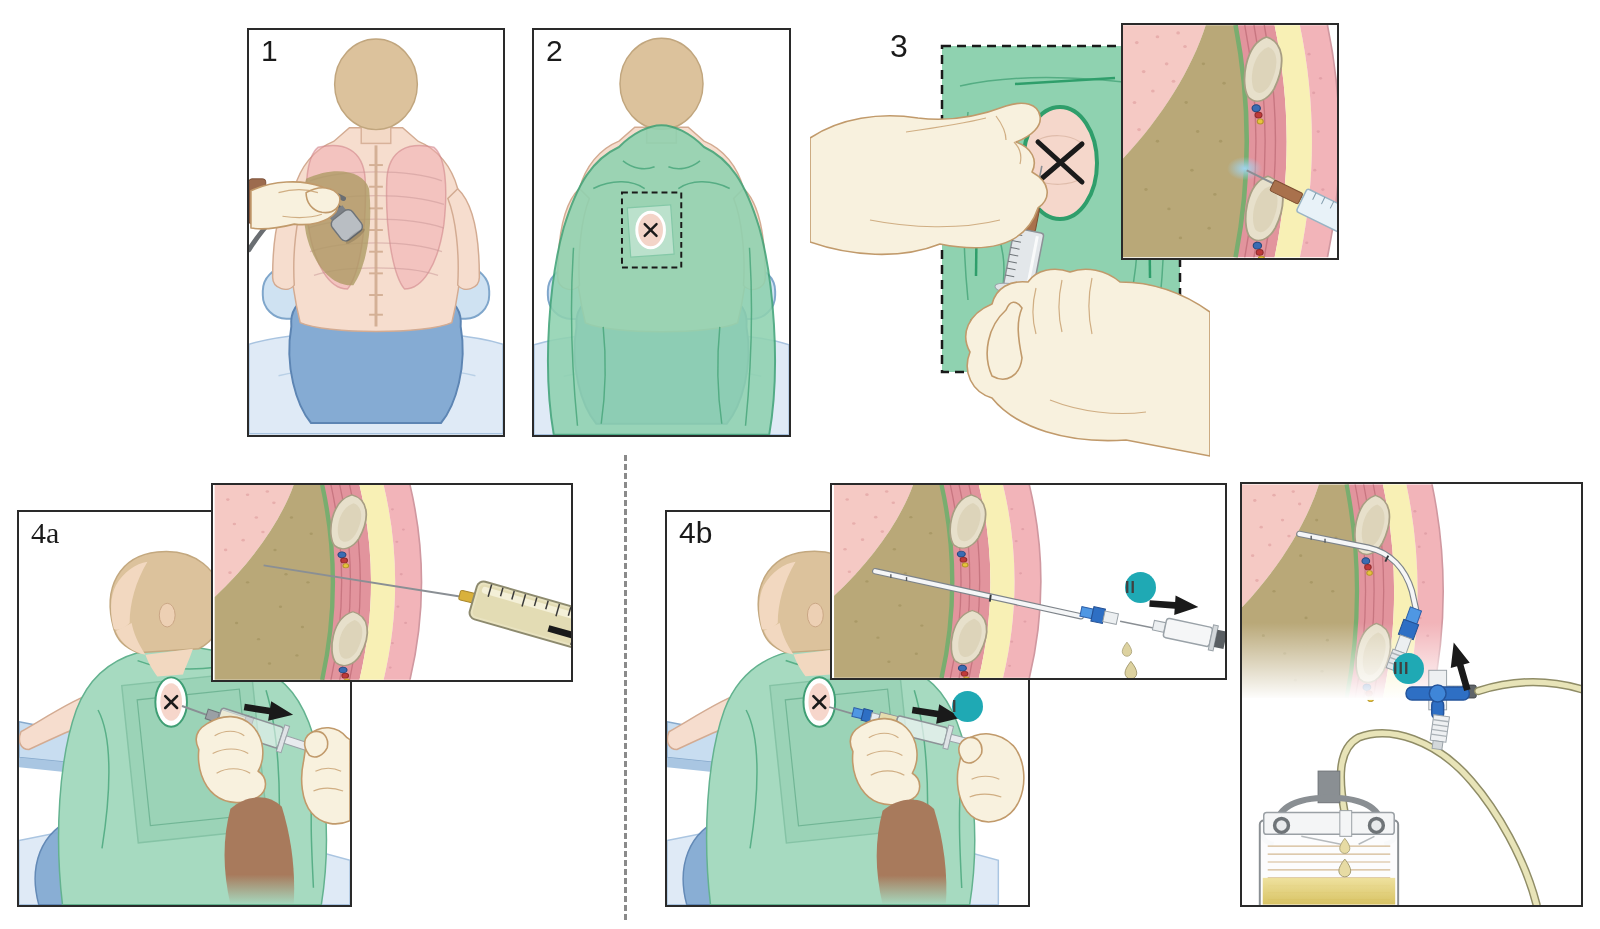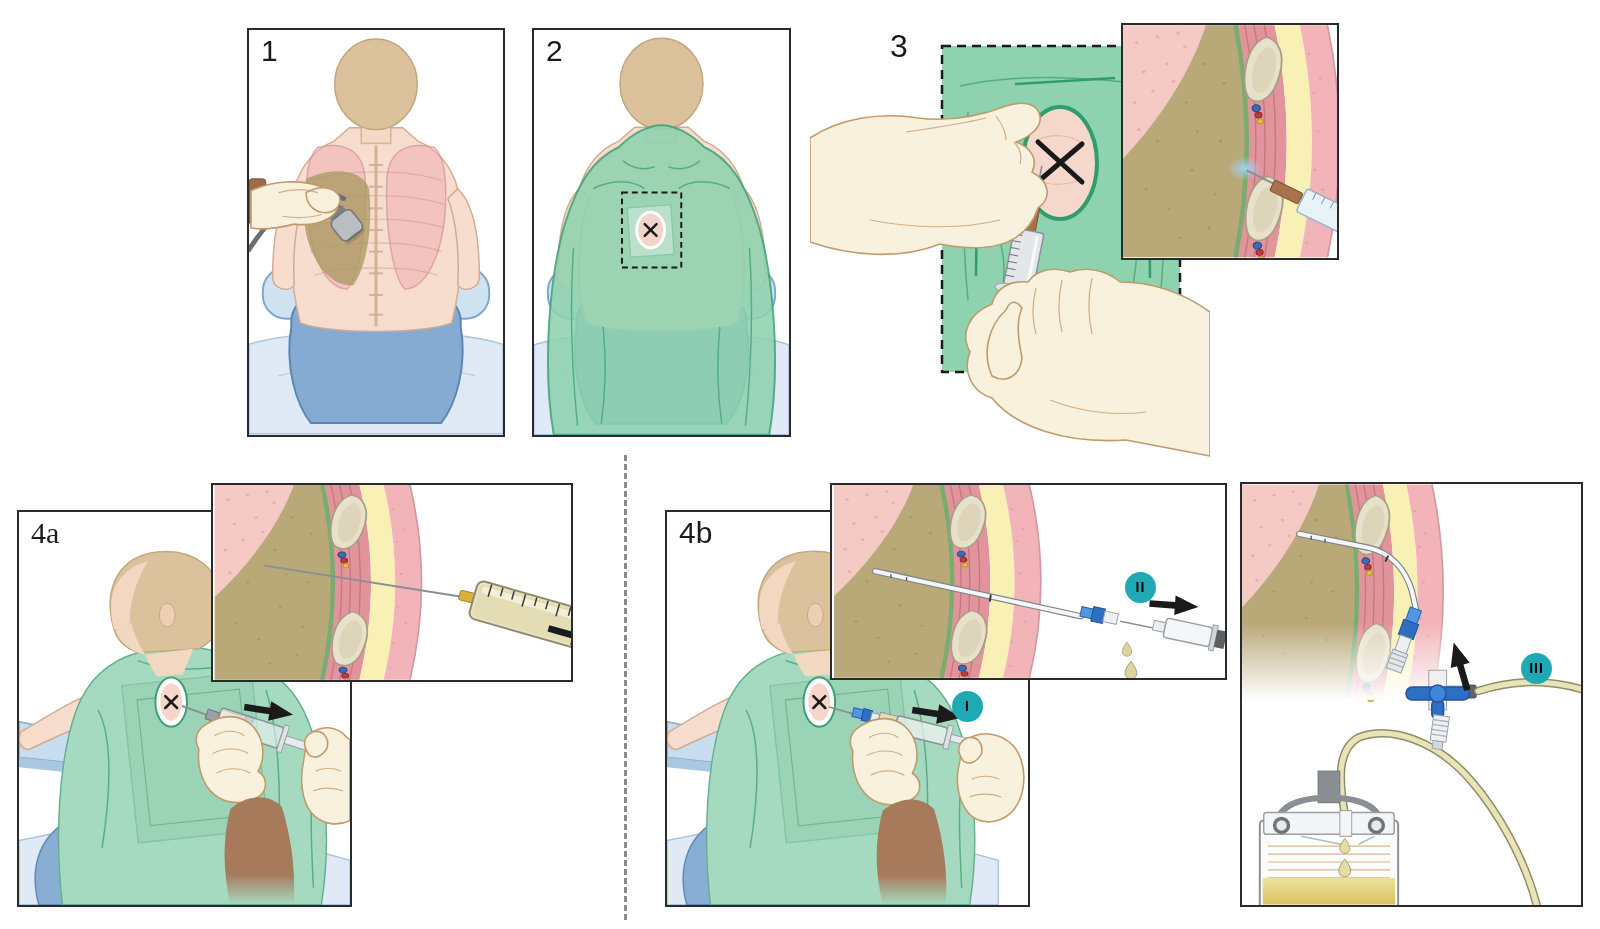--- a/index.html
+++ b/index.html
@@ -10,21 +10,21 @@
     --fluid-tan:#D9CD96; --tube-yellow:#E8E4B8; --stopcock-blue:#2E6FC4;
     --textile-blue:#CFE2F2; --jeans-blue:#85ABD3; --arrow-black:#1A1A1A; --border-black:#2A2A2A;
   }
   html,body{margin:0;padding:0;background:#fff;font-family:"Liberation Sans",sans-serif;}
   #stage{position:relative;width:1600px;height:929px;background:#fff;overflow:hidden;}
   .panel{position:absolute;background:#fff;border:2px solid var(--border-black);box-sizing:border-box;}
   .noborder{border:none;background:transparent;}
   .panel svg,.noborder svg{display:block;width:100%;height:100%;}
   .plabel{position:absolute;top:4px;left:12px;font-size:30px;color:#1a1a1a;z-index:5;}
   .badge{position:absolute;width:31px;height:31px;border-radius:50%;background:var(--badge-teal);
-         color:#000000;font-weight:bold;font-size:14px;line-height:31px;text-align:center;
+         color:#404040;font-weight:bold;font-size:16px;line-height:31px;text-align:left;
          letter-spacing:1px;z-index:9;}
   #divider{position:absolute;left:624px;top:455px;height:465px;width:0;border-left:3px dashed #8a8a8a;}
   .glove{fill:var(--glove-cream);stroke:#c19a6b;stroke-width:1.6;stroke-linejoin:round}
   .gline{fill:none;stroke:#c9a273;stroke-width:1.2;opacity:.85}
   .skinF{fill:var(--skin);stroke:#d3ab92;stroke-width:1.5}
   .gownF{fill:var(--gown-green);stroke:#63b28f;stroke-width:1.5}
   .fold{fill:none;stroke:#4aa77c;stroke-width:1.5;opacity:.85}
   .arrowF{fill:var(--arrow-black)}
   .tubeO{fill:none;stroke:#8f8c66;stroke-width:8.5;stroke-linecap:round}
   .tubeI{fill:none;stroke:var(--tube-yellow);stroke-width:5.5;stroke-linecap:round}
@@ -547,15 +547,15 @@
       <g fill="#e7dba4" stroke="#a59c72">
         <use href="#tearDrop" transform="translate(104,364) scale(.85)"></use>
         <use href="#tearDrop" transform="translate(104,386)"></use>
       </g>
     </g>
   </svg>
 </section>
 
 <div class="badge" style="left:952px;top:691px;"><span>I</span></div>
 <div class="badge" style="left:1125px;top:572px;"><span>II</span></div>
-<div class="badge" style="left:1521px;top:653px;"><span>III</span></div>
+<div class="badge" style="left:1393px;top:653px;"><span>III</span></div>
 
 </div>
 
 </body></html>

